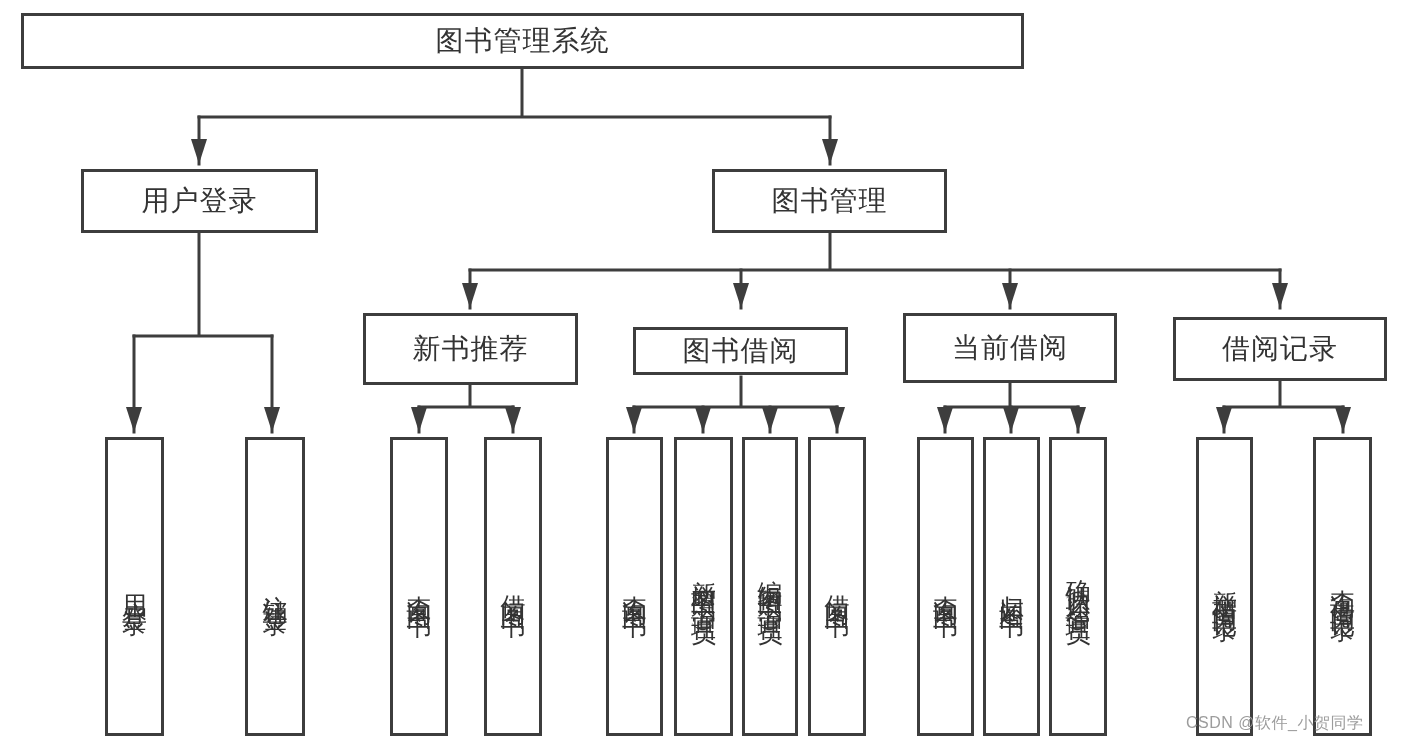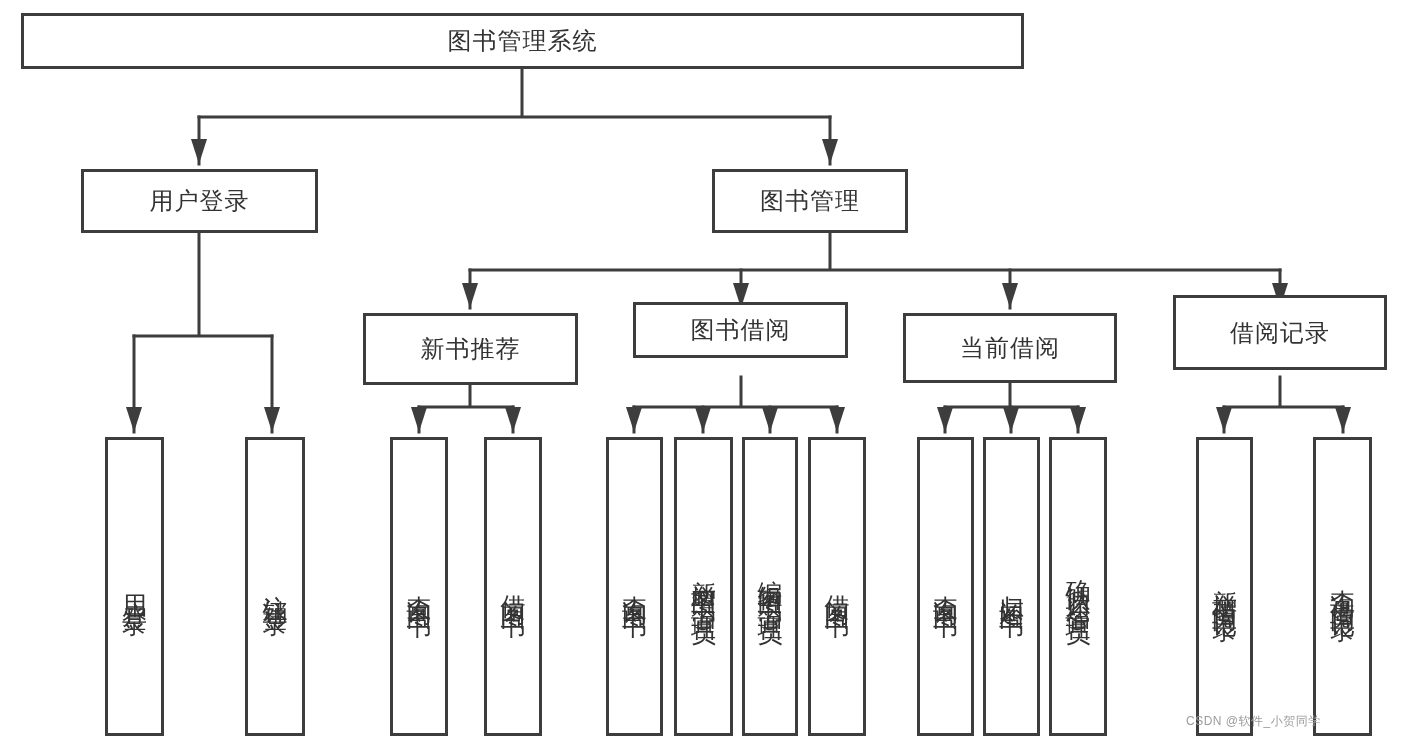--- a/index.html
+++ b/index.html
@@ -10,24 +10,24 @@
   }
   html,body{margin:0;padding:0;background:var(--bg);}
   body{width:1405px;height:747px;overflow:hidden;
        font-family:"Liberation Sans","DejaVu Sans",sans-serif;color:var(--text);}
   .canvas{position:relative;width:1405px;height:747px;background:var(--bg);}
   svg.connectors{position:absolute;left:0;top:0;width:1405px;height:747px;}
   svg.connectors path.ln{stroke:var(--line);stroke-width:3;fill:none;stroke-linecap:square;}
   svg.connectors .arrowhead{fill:var(--line);stroke:none;}
   .box{position:absolute;box-sizing:border-box;border:3px solid var(--line);
        background:#fff;display:flex;align-items:center;justify-content:center;}
-  .box.h span{font-size:24px;letter-spacing:1px;color:var(--text);white-space:nowrap;}
+  .box.h span{font-size:28px;letter-spacing:1px;color:var(--text);white-space:nowrap;}
   .box.v .vtext{writing-mode:vertical-rl;text-orientation:mixed;
        font-size:25px;line-height:1;letter-spacing:6px;color:var(--text);}
-  .watermark{position:absolute;left:1186px;top:713px;font-size:12px;
+  .watermark{position:absolute;left:1186px;top:713px;font-size:16px;
        letter-spacing:0.5px;color:var(--watermark);white-space:nowrap;}
 </style>
 </head>
 <body>
 
 <div class="canvas">
 
   <svg class="connectors" viewBox="0 0 1405 747" xmlns="http://www.w3.org/2000/svg">
     <defs>
       <marker id="arw" viewBox="0 0 26 18" refX="25" refY="9" markerWidth="26" markerHeight="18" markerUnits="userSpaceOnUse" orient="auto">
@@ -70,34 +70,34 @@
     <path class="ln" marker-end="url(#arw)" d="M1343,407 L1343,432"></path>
   </svg>
 
   <div class="box h" style="left:21px;top:13px;width:1003px;height:56px">
     <span>图书管理系统</span>
   </div>
 
   <div class="box h" style="left:81px;top:169px;width:237px;height:64px">
     <span>用户登录</span>
   </div>
-  <div class="box h" style="left:712px;top:169px;width:196px;height:64px">
+  <div class="box h" style="left:712px;top:169px;width:235px;height:64px">
     <span>图书管理</span>
   </div>
 
   <div class="box h" style="left:363px;top:313px;width:215px;height:72px">
     <span>新书推荐</span>
   </div>
-  <div class="box h" style="left:633px;top:302px;width:215px;height:56px">
+  <div class="box h" style="left:633px;top:327px;width:215px;height:48px">
     <span>图书借阅</span>
   </div>
   <div class="box h" style="left:903px;top:313px;width:214px;height:70px">
     <span>当前借阅</span>
   </div>
-  <div class="box h" style="left:1173px;top:295px;width:214px;height:75px">
+  <div class="box h" style="left:1173px;top:317px;width:214px;height:64px">
     <span>借阅记录</span>
   </div>
 
   <div class="box v" style="left:105px;top:437px;width:59px;height:299px">
     <span class="vtext">用户登录</span>
   </div>
   <div class="box v" style="left:245px;top:437px;width:60px;height:299px">
     <span class="vtext">注销登录</span>
   </div>
 

